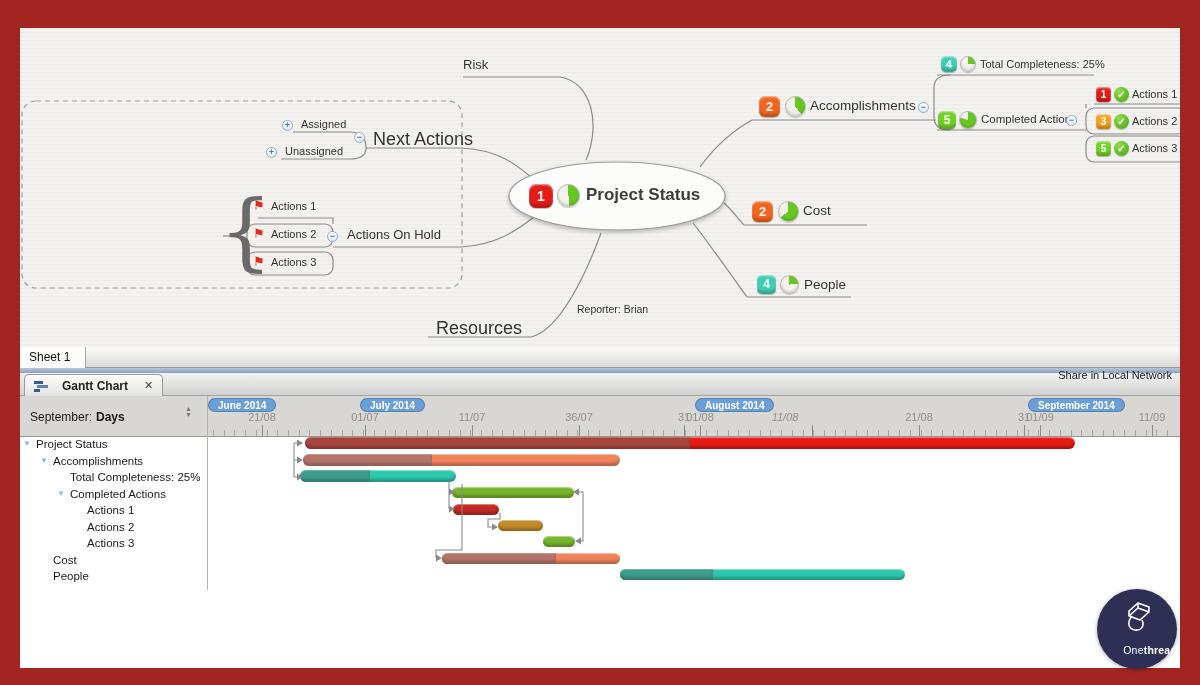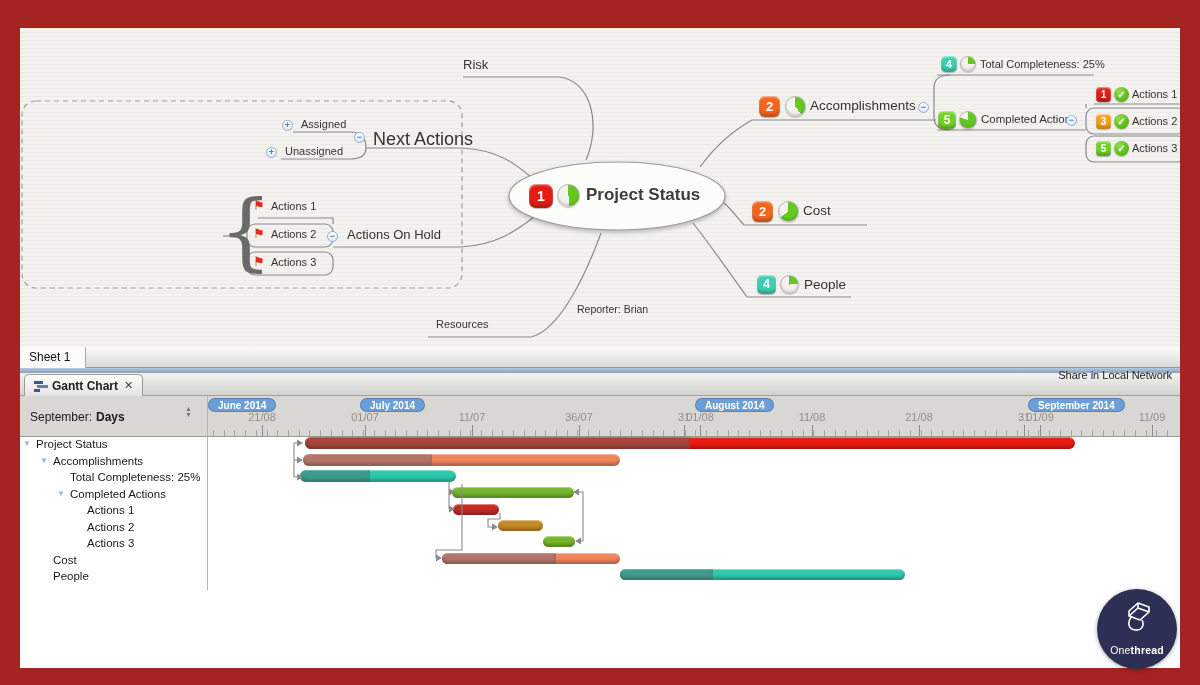--- a/index.html
+++ b/index.html
@@ -12,21 +12,21 @@
     background-image:repeating-linear-gradient(180deg,rgba(120,120,120,.05) 0 1px,transparent 1px 4px);z-index:1;}
   #sheet-bar{position:absolute;left:20px;top:347px;width:1160px;height:21px;
     background:linear-gradient(#fbfbfa,#d9d9d6);border-bottom:1px solid #98989a;z-index:1;}
   #sheet-tab{position:absolute;left:20px;top:347px;width:66px;height:21px;background:#fcfcfa;
     border-right:1px solid #a9a9a9;font-size:12px;line-height:20px;padding-left:9px;color:#111;z-index:2;}
   #share-label{position:absolute;top:369px;right:28px;font-size:11px;color:#222;z-index:2;}
   #blue-strip{position:absolute;left:20px;top:368px;width:1160px;height:5px;
     background:linear-gradient(#b9c7da,#86a0c0);z-index:1;}
   #tab-bar{position:absolute;left:20px;top:373px;width:1160px;height:23px;
     background:linear-gradient(#f2f2f1,#d2d2d0);border-bottom:1px solid #a3a3a1;z-index:1;}
-  #gantt-tab{position:absolute;left:24px;top:374px;height:22px;display:flex;align-items:center;gap:4px;
+  #gantt-tab{position:absolute;left:24px;top:374px;height:22px;display:flex;align-items:center;gap:14px;
     padding:0 9px;background:linear-gradient(#fdfdfc,#e3e3e1);border:1px solid #9a9a98;border-bottom:none;
     border-radius:5px 5px 0 0;font-size:12px;font-weight:bold;color:#222;z-index:2;}
   #gantt-tab .close{font-size:11px;font-weight:normal;color:#444;margin-left:2px;cursor:default;}
   #gantt-header{position:absolute;left:20px;top:396px;width:1160px;height:41px;background:#d8d7d4;
     border-bottom:1px solid #989896;z-index:1;}
   #chart-bg{position:absolute;left:20px;top:437px;width:1160px;height:231px;background:#ffffff;z-index:1;}
   #vdivider{position:absolute;left:207px;top:396px;width:1px;height:194px;background:#b3b3b0;z-index:3;}
 
   
   #mm-svg{position:absolute;left:0;top:0;z-index:2;pointer-events:none;}
@@ -80,21 +80,21 @@
 
   
   .frame{position:absolute;background:#a42421;z-index:8;}
   #frame-top{left:0;top:0;width:1200px;height:28px;}
   #frame-bottom{left:0;top:668px;width:1200px;height:17px;}
   #frame-left{left:0;top:0;width:20px;height:685px;}
   #frame-right{left:1180px;top:0;width:20px;height:685px;}
   #logo{position:absolute;left:1097px;top:589px;width:80px;height:80px;border-radius:50%;
     background:#2d3054;z-index:10;box-shadow:0 1px 4px rgba(0,0,0,.35);}
   #logo svg{position:absolute;left:22px;top:10px;}
-  #logo-text{position:absolute;left:0;bottom:13px;width:100%;text-align:center;color:#fff;
+  #logo-text{position:absolute;left:0;bottom:13px;width:100%;text-align:right;color:#fff;
     font-size:10.5px;letter-spacing:.2px;}
   #logo-text .bold{font-weight:bold;}
 </style>
 </head>
 <body>
 
 <div id="page">
 
   <div id="mm-canvas"></div>
   <div id="gantt-header"></div>
@@ -151,21 +151,21 @@
   <div id="brace">{</div>
   <span class="flag" style="left:253px;top:199px;">⚑</span>
   <div class="mlabel" style="left:271px;top:200px;font-size:11px;">Actions 1</div>
   <span class="flag" style="left:253px;top:227px;">⚑</span>
   <div class="mlabel" style="left:271px;top:228px;font-size:11px;">Actions 2</div>
   <span class="flag" style="left:253px;top:255px;">⚑</span>
   <div class="mlabel" style="left:271px;top:256px;font-size:11px;">Actions 3</div>
   <div class="pm" style="left:327px;top:231px;">−</div>
   <div class="mlabel" style="left:347px;top:227px;font-size:13px;">Actions On Hold</div>
 
-  <div class="mlabel" style="left:436px;top:318px;font-size:11px;">Resources</div>
+  <div class="mlabel" style="left:436px;top:318px;font-size:18px;">Resources</div>
   <div class="mlabel" style="left:577px;top:303px;font-size:10.5px;">Reporter: Brian</div>
 
   <div class="badge b24" style="left: 529px; top: 184px; background-color: rgb(228, 27, 23);">1</div>
   <div class="pie p23" style="left: 557px; top: 184px; background: conic-gradient(rgb(101, 200, 31) 0deg, rgb(101, 200, 31) 50%, rgb(243, 242, 238) 50%, rgb(243, 242, 238) 100%);"></div>
   <div class="mlabel" id="central-label" style="left:586px;top:185px;">Project Status</div>
 
   <div class="badge b21" style="left: 759px; top: 96px; background-color: rgb(243, 100, 30);">2</div>
   <div class="pie p21" style="left: 785px; top: 96px; background: conic-gradient(rgb(101, 200, 31) 0deg, rgb(101, 200, 31) 40%, rgb(243, 242, 238) 40%, rgb(243, 242, 238) 100%);"></div>
   <div class="mlabel" style="left:810px;top:98px;font-size:13.5px;">Accomplishments</div>
   <div class="pm" style="left:918px;top:102px;">−</div>
@@ -228,21 +228,21 @@
       <div class="tick-label" style="left: 365px;">01/07</div>
       <div class="tick-major" style="left: 365px;"></div>
       <div class="tick-label" style="left: 472px;">11/07</div>
       <div class="tick-major" style="left: 472px;"></div>
       <div class="tick-label" style="left: 579px;">36/07</div>
       <div class="tick-major" style="left: 579px;"></div>
       <div class="tick-label" style="left: 684px;">31</div>
       <div class="tick-major" style="left: 684px;"></div>
       <div class="tick-label" style="left: 700px;">01/08</div>
       <div class="tick-major" style="left: 700px;"></div>
-      <div class="tick-label" style="left: 812px;">11/08</div>
+      <div class="tick-label" style="left: 785px; font-style: italic;">11/08</div>
       <div class="tick-major" style="left: 812px;"></div>
       <div class="tick-label" style="left: 919px;">21/08</div>
       <div class="tick-major" style="left: 919px;"></div>
       <div class="tick-label" style="left: 1024px;">31</div>
       <div class="tick-major" style="left: 1024px;"></div>
       <div class="tick-label" style="left: 1040px;">01/09</div>
       <div class="tick-major" style="left: 1040px;"></div>
       <div class="tick-label" style="left: 1152px;">11/09</div>
       <div class="tick-major" style="left: 1152px;"></div>
       <div class="tick-minor" style="left: 213px;"></div>

